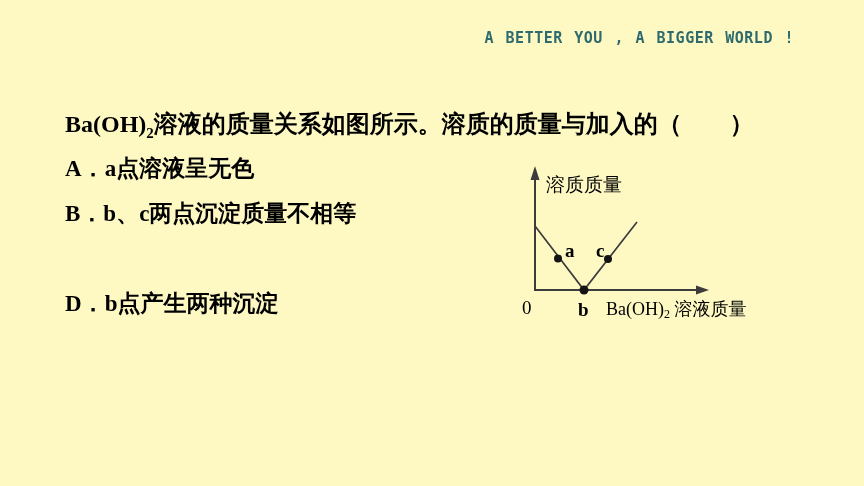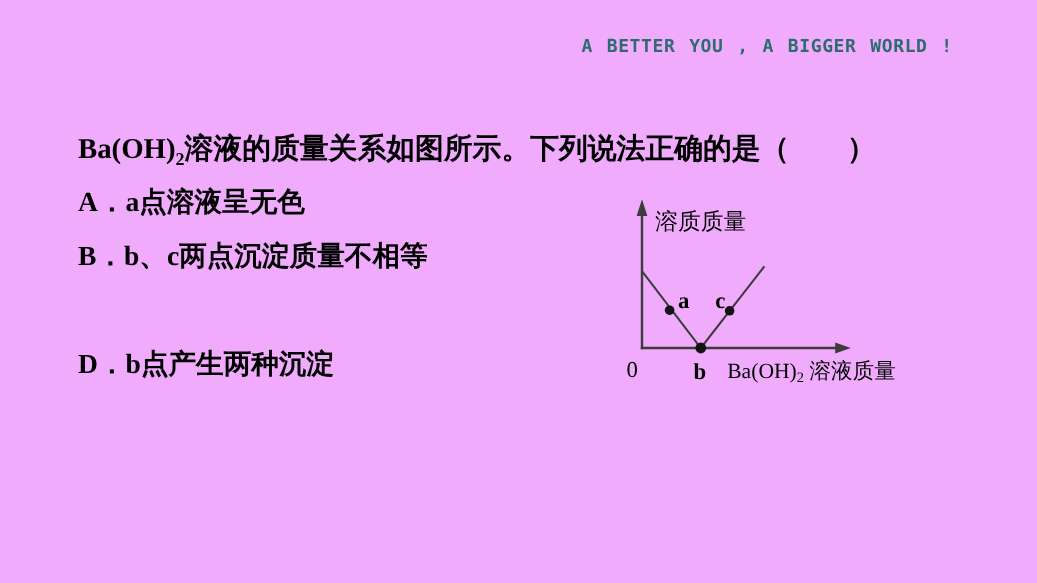--- a/index.html
+++ b/index.html
@@ -1,20 +1,20 @@
 <!DOCTYPE html>
 <html><head>
 <meta charset="utf-8">
 <style>
   html, body { margin: 0; padding: 0; background: #ffffff; }
   .page {
     position: relative;
     width: 864px;
     height: 486px;
-    background: #f0abfc;
+    background: #fef9c3;
     overflow: hidden;
     font-family: "Liberation Serif", "DejaVu Serif", serif;
     color: #000000;
   }
   .slogan {
     position: absolute;
     top: 29px;
     right: 70px;
     font-family: "DejaVu Sans Mono", monospace;
     font-size: 15px;
@@ -71,21 +71,21 @@
   .graph .sub2 { font-size: 12px; }
 </style>
 </head>
 <body>
 
 <div class="page">
 
   <div class="slogan">A BETTER YOU ,  A BIGGER WORLD !</div>
 
 
-  <div class="qline qline2"><span>Ba(OH)</span><sub>2</sub><span>溶液的质量关系如图所示。下列说法正确的是（　　）</span></div>
+  <div class="qline qline2"><span>Ba(OH)</span><sub>2</sub><span>溶液的质量关系如图所示。溶质的质量与加入的（　　）</span></div>
 
   <div class="option opt-b"><span>B．</span><span>b、c两点沉淀质量不相等</span></div>
 
   <div class="option opt-a"><span>A．</span><span>a点溶液呈无色</span></div>
 
 
   <div class="option opt-d"><span>D．</span><span>b点产生两种沉淀</span></div>
 
   <svg class="graph" viewBox="0 0 250 170" xmlns="http://www.w3.org/2000/svg">
 

